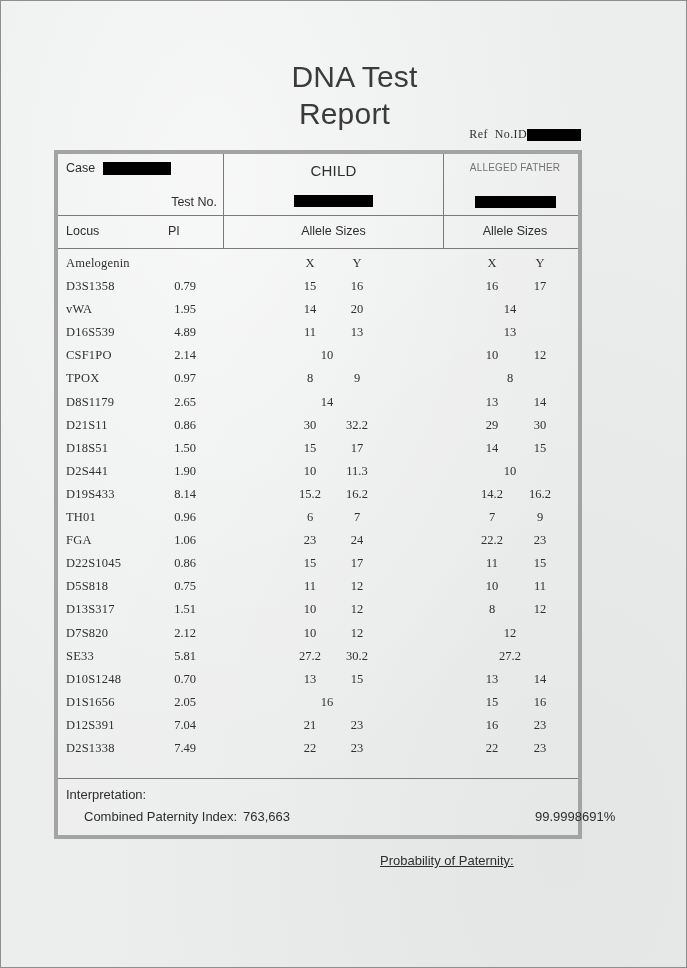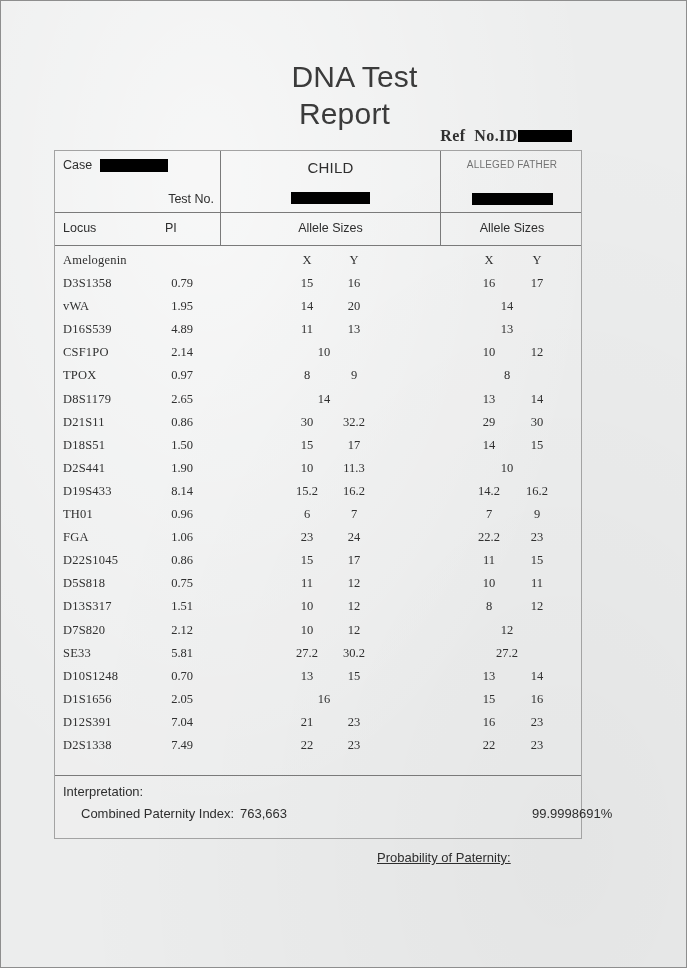--- a/index.html
+++ b/index.html
@@ -46,41 +46,40 @@
   #title-line2 { display: block; }
 
   
   #ref-row {
     position: absolute;
     left: 430px;
     top: 126px;
     width: 150px;
     display: flex;
     align-items: center;
-    justify-content: center;
-    font-size: 16px;
+    justify-content: flex-end;
+    font-size: 12px;
     letter-spacing: 0.4px;
-    font-weight: bold;
   }
   #ref-row .ref-label { white-space: pre; }
   .redaction {
     display: inline-block;
     background: #000000;
     vertical-align: middle;
   }
   #ref-redaction { width: 54px; height: 12px; }
 
   
   #report-table {
     position: absolute;
     left: 53px;
     top: 149px;
     width: 528px;
     height: 689px;
-    border: 1px solid #a3a3a3;
+    border: 4px solid #a3a3a3;
     box-sizing: border-box;
     background: rgba(255,255,255,0.10);
   }
 
   
   #thead {
     position: relative;
     height: 62px;
     border-bottom: 1px solid #7a7a7a;
     box-sizing: border-box;

